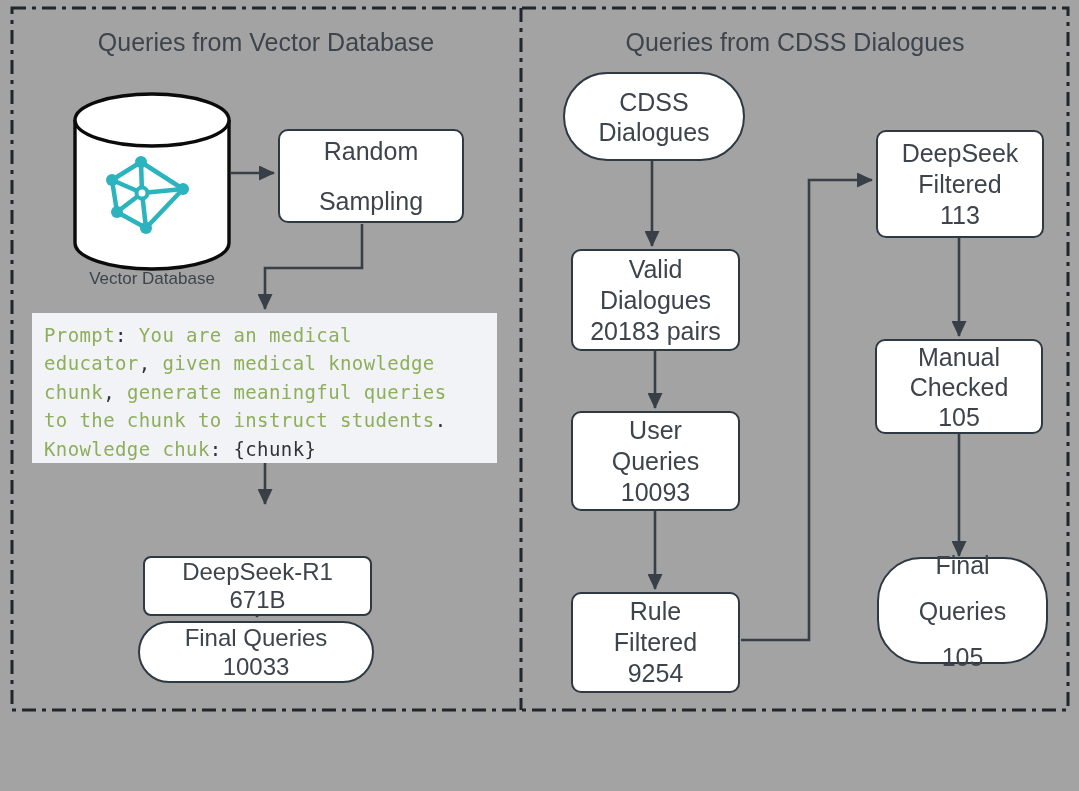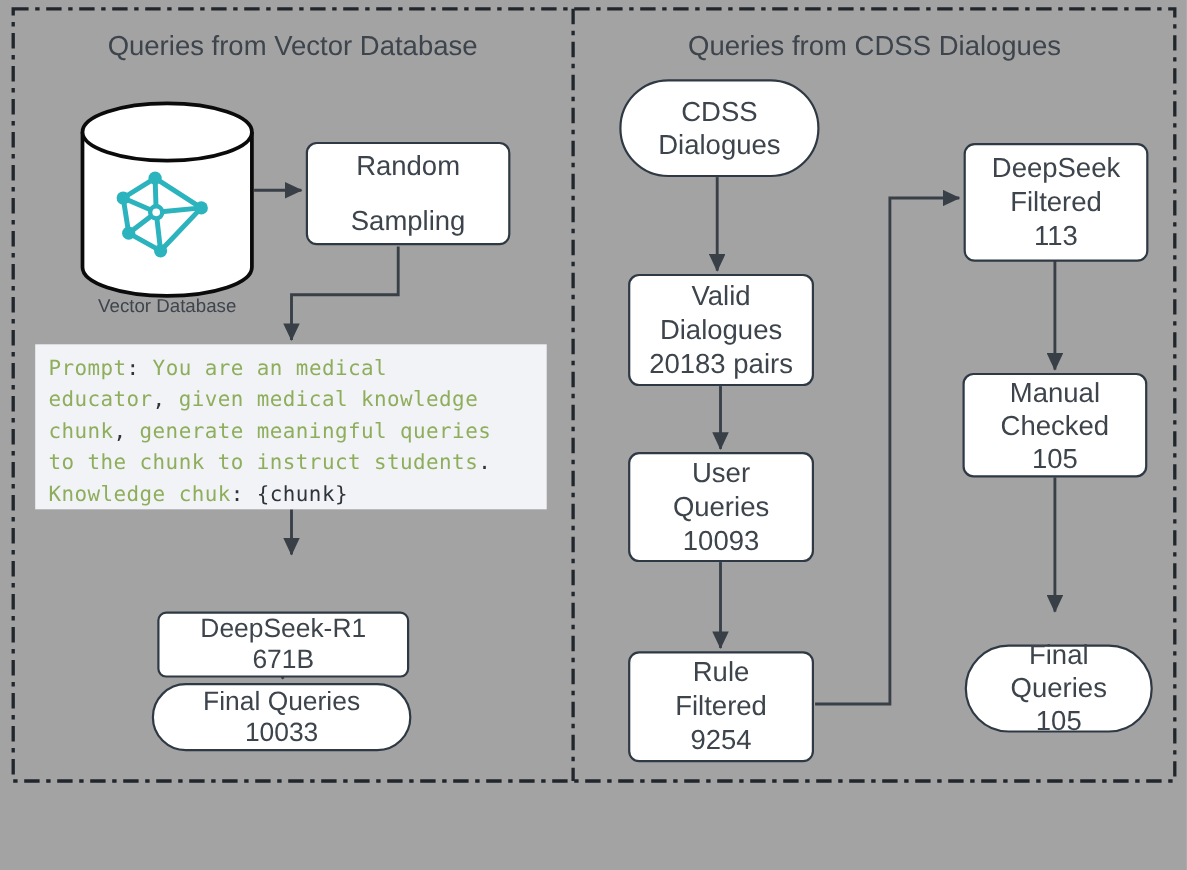--- a/index.html
+++ b/index.html
@@ -177,19 +177,19 @@
     <span>Filtered</span>
     <span>113</span>
   </div>
 
   <div class="node rect" style="left:875px;top:339px;width:168px;height:95px;line-height:30px;">
     <span>Manual</span>
     <span>Checked</span>
     <span>105</span>
   </div>
 
-  <div class="node stadium" style="left:877px;top:586px;width:171px;height:80px;border-radius:44px;line-height:30px;">
+  <div class="node stadium" style="left:877px;top:557px;width:171px;height:107px;border-radius:44px;line-height:30px;gap:16px;">
     <span>Final</span>
     <span>Queries</span>
     <span>105</span>
   </div>
 
 </div>
 
 </body></html>

